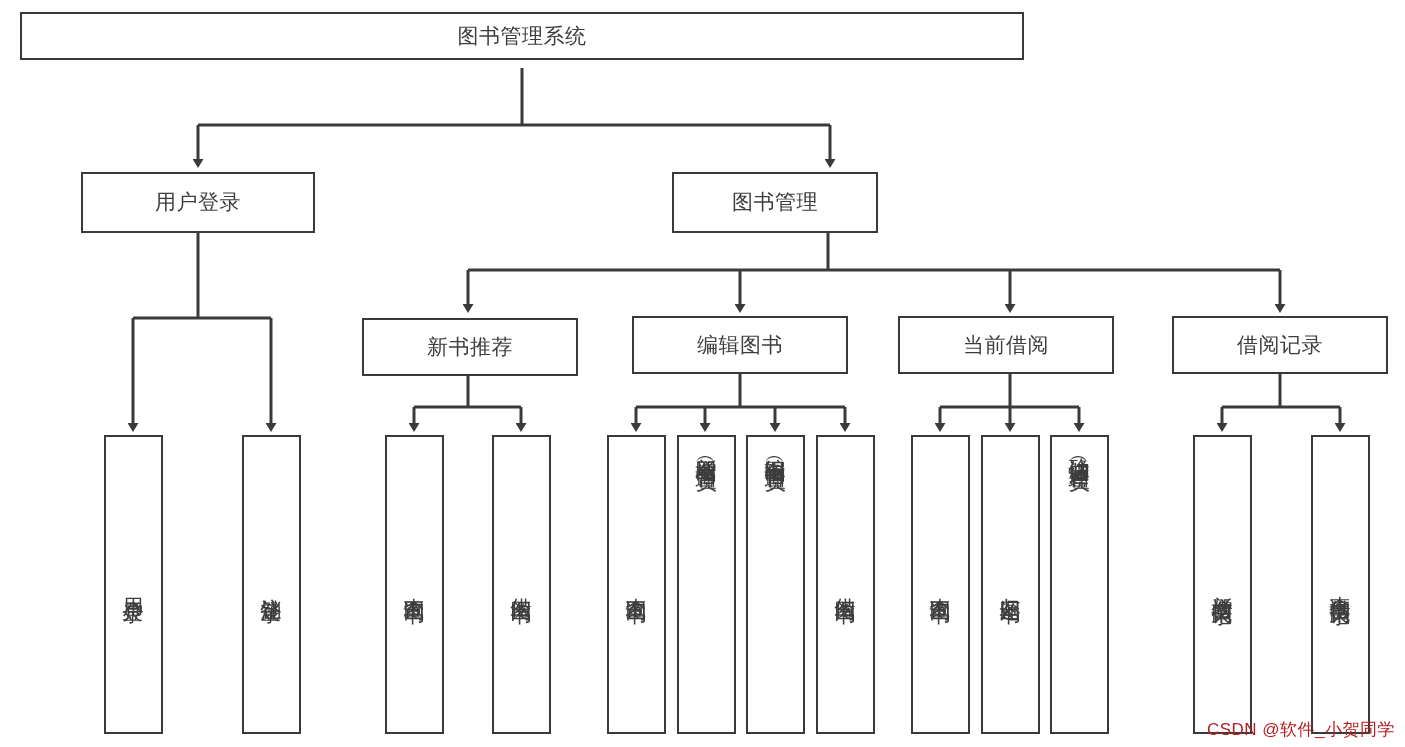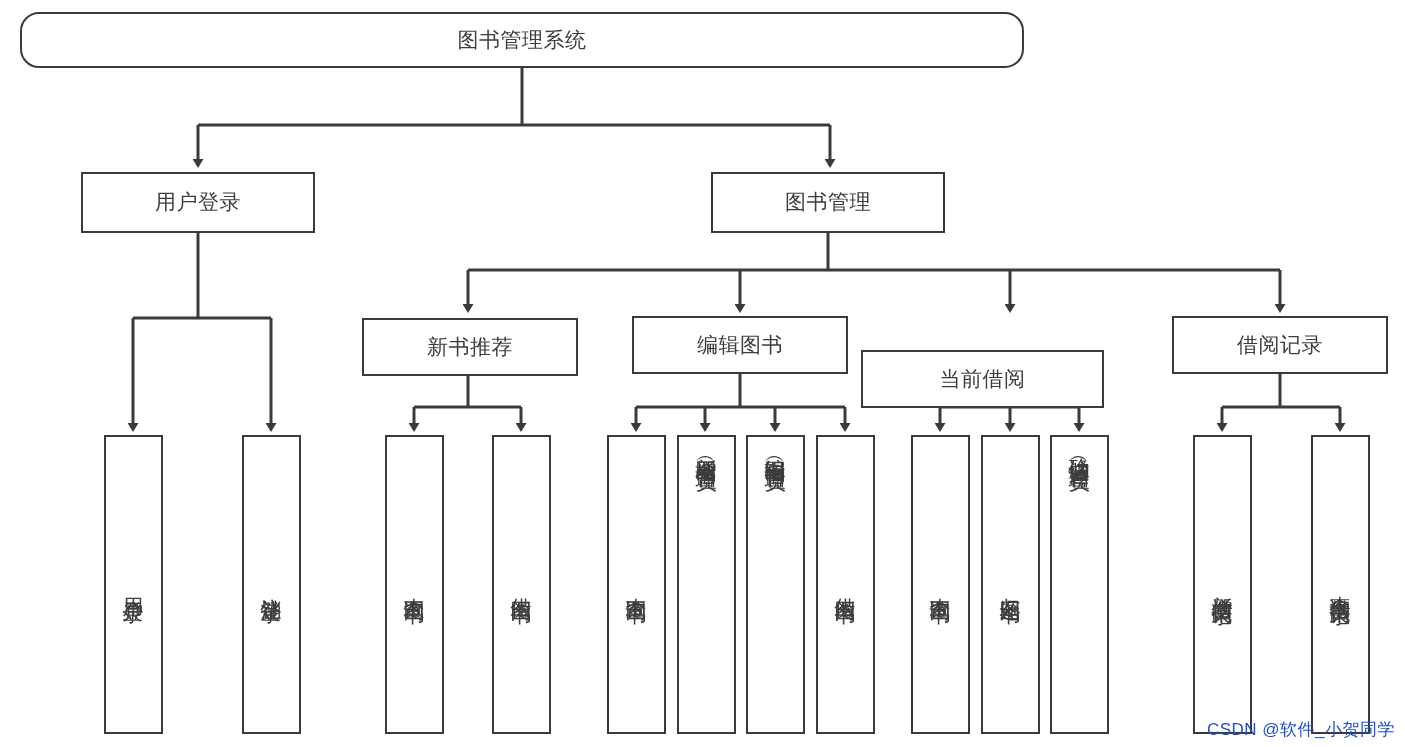--- a/index.html
+++ b/index.html
@@ -58,21 +58,21 @@
   }
   .node-box.vertical.centered {
     align-items: center;
     padding-top: 0;
   }
   .watermark {
     position: absolute;
     right: 10px;
     bottom: 6px;
     font-size: 17px;
-    color: #1d4ed8;
+    color: #b91c1c;
     letter-spacing: 0.5px;
     white-space: nowrap;
     pointer-events: none;
   }
 </style>
 </head>
 <body>
 
 <div id="diagram-root">
 
@@ -119,38 +119,38 @@
       <path d="M1010,407 L1010,424" marker-end="url(#arrow)"></path>
       <path d="M1079,407 L1079,424" marker-end="url(#arrow)"></path>
 
       <path d="M1280,374 L1280,407"></path>
       <path d="M1222,407 L1340,407"></path>
       <path d="M1222,407 L1222,424" marker-end="url(#arrow)"></path>
       <path d="M1340,407 L1340,424" marker-end="url(#arrow)"></path>
     </g>
   </svg>
 
-  <div class="node-box" style="left:20px; top:12px; width:1004px; height:56px;border-radius:19px;">
+  <div class="node-box" style="left:20px; top:12px; width:1004px; height:48px;">
     <span class="node-label">图书管理系统</span>
   </div>
 
   <div class="node-box" style="left:81px; top:172px; width:234px; height:61px;">
     <span class="node-label">用户登录</span>
   </div>
-  <div class="node-box" style="left:711px; top:172px; width:234px; height:61px;">
+  <div class="node-box" style="left:672px; top:172px; width:206px; height:61px;">
     <span class="node-label">图书管理</span>
   </div>
 
   <div class="node-box" style="left:362px; top:318px; width:216px; height:58px;">
     <span class="node-label">新书推荐</span>
   </div>
   <div class="node-box" style="left:632px; top:316px; width:216px; height:58px;">
     <span class="node-label">编辑图书</span>
   </div>
-  <div class="node-box" style="left:861px; top:316px; width:243px; height:58px;margin-top:34px;">
+  <div class="node-box" style="left:898px; top:316px; width:216px; height:58px;">
     <span class="node-label">当前借阅</span>
   </div>
   <div class="node-box" style="left:1172px; top:316px; width:216px; height:58px;">
     <span class="node-label">借阅记录</span>
   </div>
 
   <div class="node-box vertical centered" style="left:104px; top:435px; width:59px; height:299px;">
     <span class="node-label">用户登录</span>
   </div>
   <div class="node-box vertical centered" style="left:242px; top:435px; width:59px; height:299px;">

